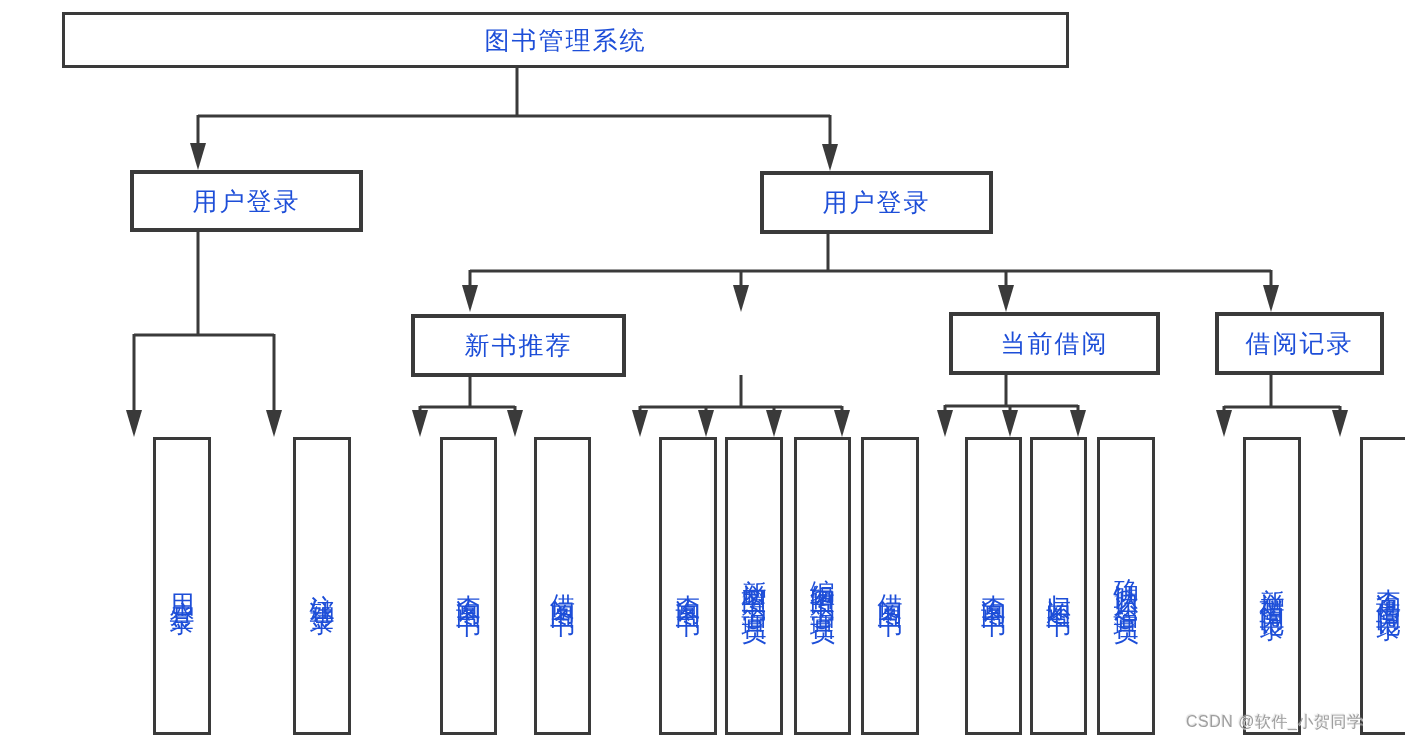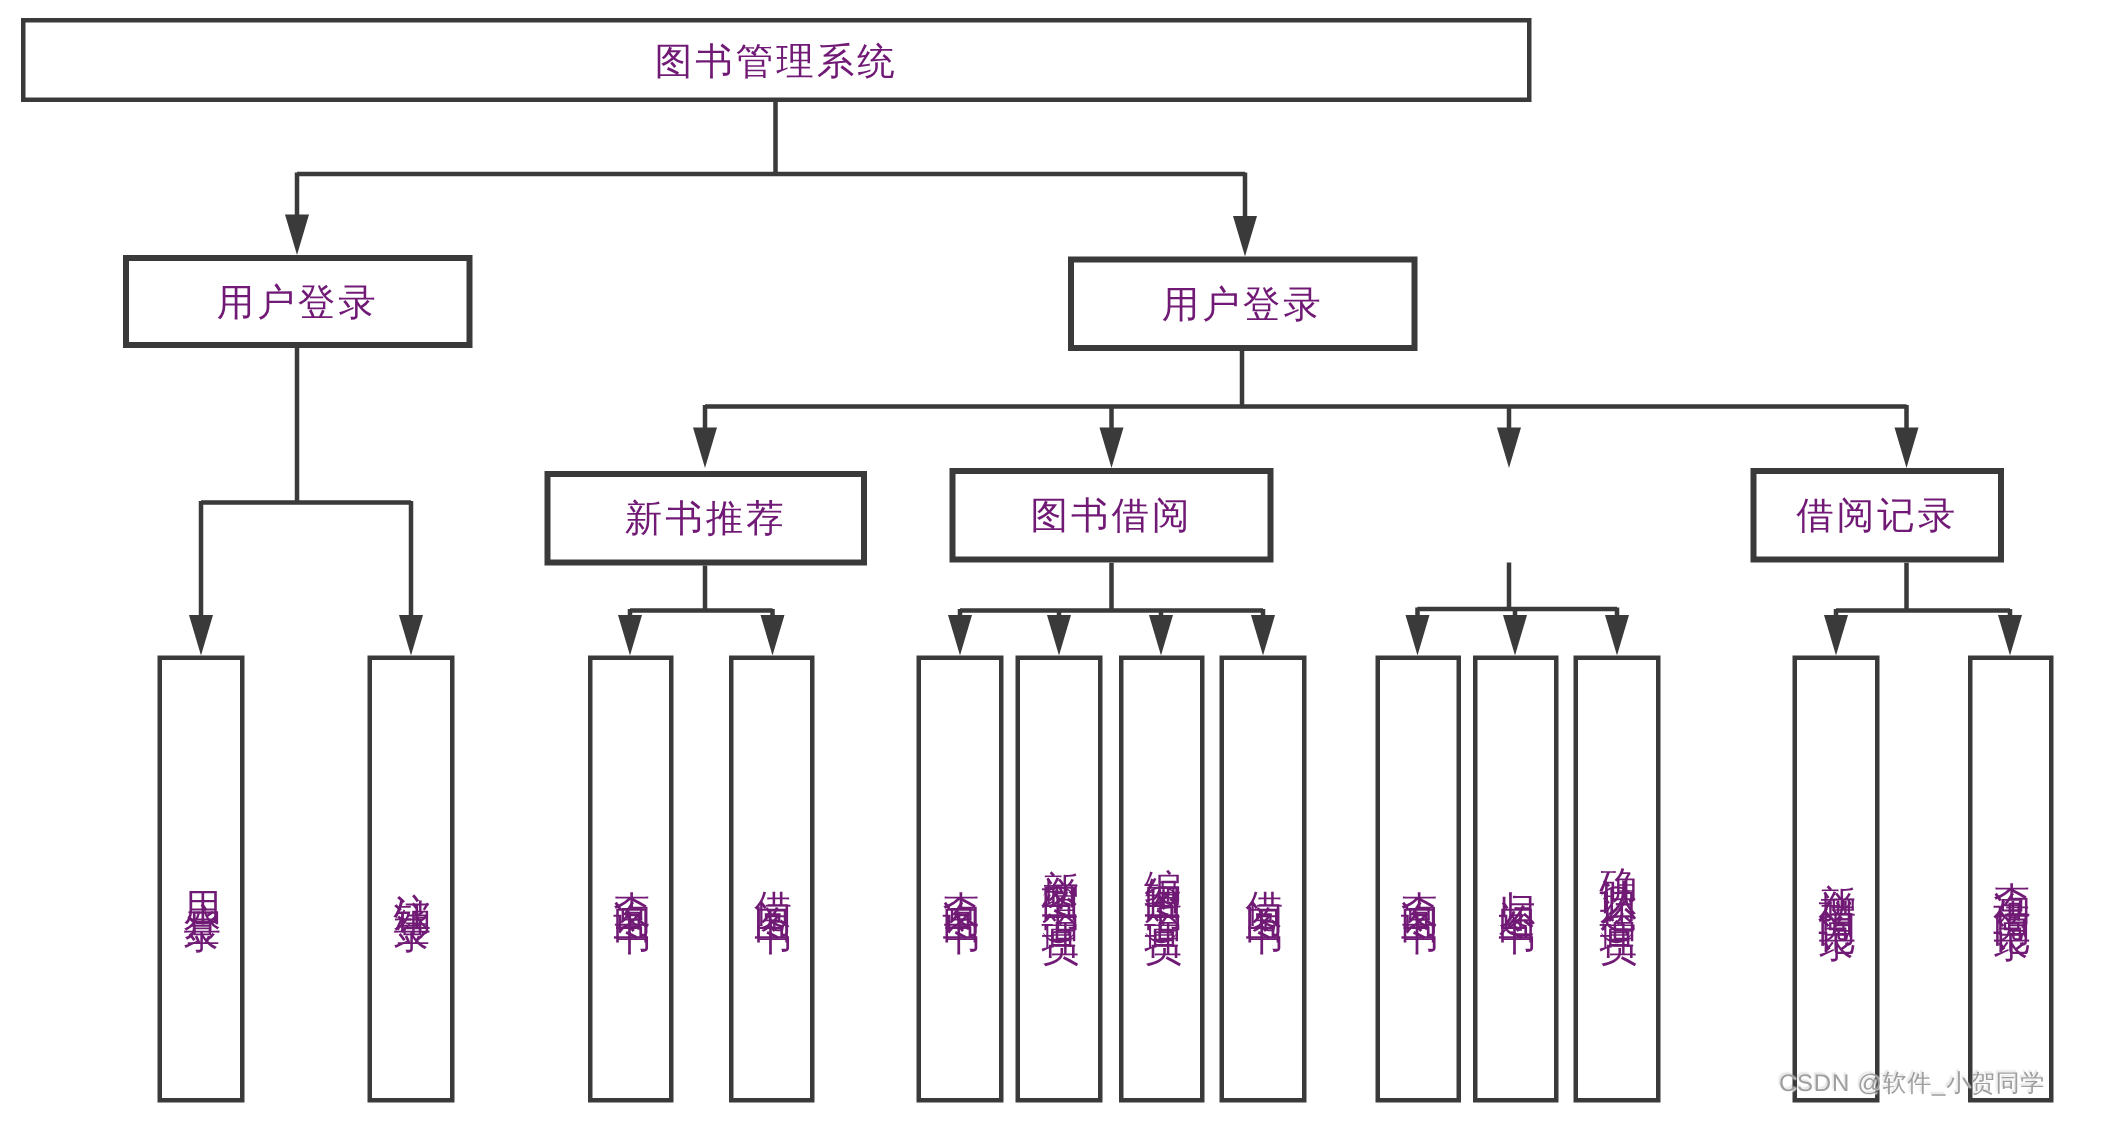--- a/index.html
+++ b/index.html
@@ -18,25 +18,26 @@
   #connectors {
     position: absolute;
     left: 0;
     top: 0;
     z-index: 1;
   }
   .node {
     position: absolute;
     box-sizing: border-box;
     background: #ffffff;
-    color: #701a75;
+    color: #1d4ed8;
     display: flex;
     align-items: center;
     justify-content: center;
     z-index: 2;
+    margin-left: 48px;
   }
   .hbox {
     border: 4px solid #3a3a3a;
     font-size: 25px;
     letter-spacing: 2px;
     white-space: nowrap;
   }
   .root {
     border-width: 3px;
   }
@@ -107,21 +108,21 @@
       <polygon points="1332,410 1348,410 1340,437"></polygon>
     </g>
   </svg>
 
   <div class="node hbox root" style="left:14px; top:12px; width:1007px; height:56px;">图书管理系统</div>
 
   <div class="node hbox" style="left:82px; top:170px; width:233px; height:62px;">用户登录</div>
   <div class="node hbox" style="left:712px; top:171px; width:233px; height:63px;">用户登录</div>
 
   <div class="node hbox" style="left:363px; top:314px; width:215px; height:63px;">新书推荐</div>
-  <div class="node hbox" style="left:633px; top:312px; width:216px; height:63px;">图书借阅</div>
+  <div class="node hbox" style="left:901px; top:312px; width:211px; height:63px;">当前借阅</div>
   <div class="node hbox" style="left:1167px; top:312px; width:169px; height:63px;">借阅记录</div>
 
   <div class="node vbox" style="left:105px; top:437px; width:58px; height:298px;">
     <span class="vtext">用户登录</span>
   </div>
   <div class="node vbox" style="left:245px; top:437px; width:58px; height:298px;">
     <span class="vtext">注销登录</span>
   </div>
 
   <div class="node vbox" style="left:392px; top:437px; width:57px; height:298px;">

